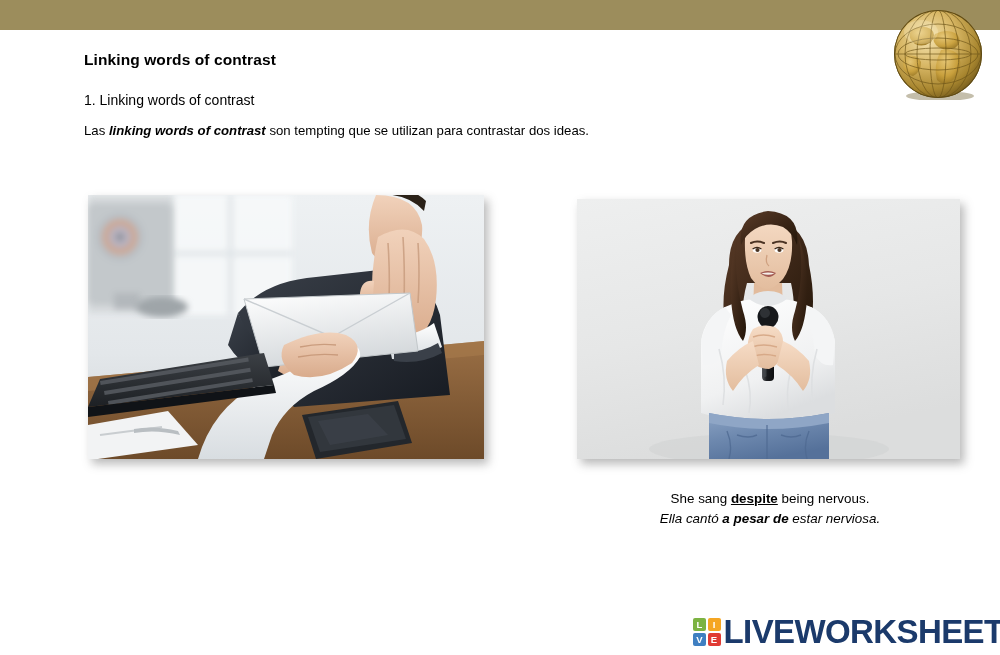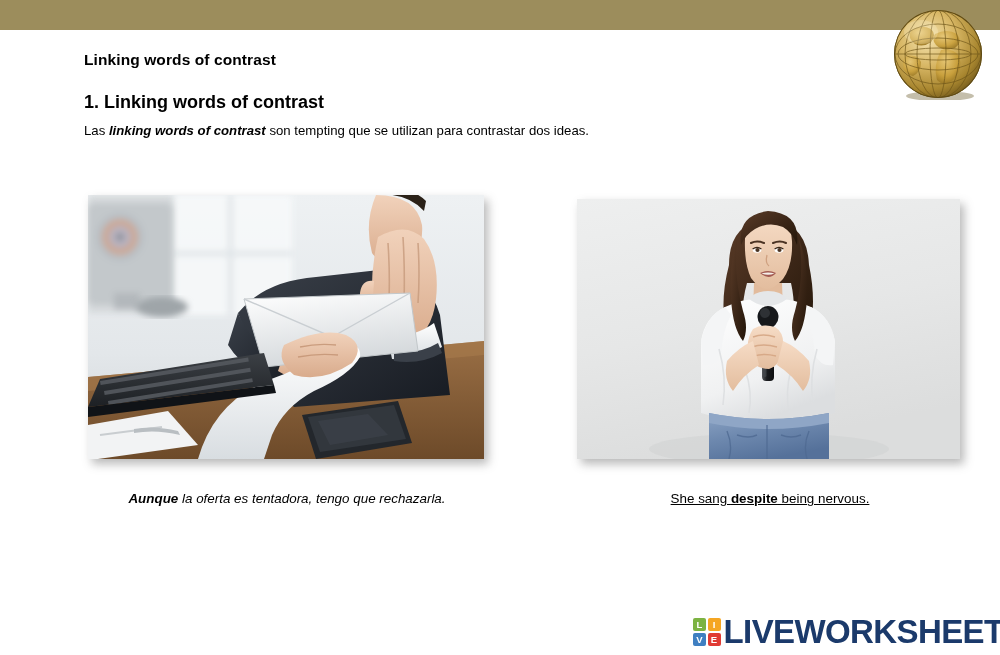--- a/index.html
+++ b/index.html
@@ -38,22 +38,22 @@
     position: absolute;
     left: 84px; top: 51px;
     font-size: 15.5px;
     font-weight: bold;
     letter-spacing: 0.1px;
     white-space: nowrap;
   }
   .heading-sub {
     position: absolute;
     left: 84px; top: 92px;
-    font-size: 18px;
-    font-weight: bold;
+    font-size: 14px;
+    font-weight: normal;
     white-space: nowrap;
   }
   .intro-line {
     position: absolute;
     left: 84px; top: 123px;
     font-size: 13.2px;
     white-space: nowrap;
   }
   .intro-line b {
     font-weight: bold;
@@ -72,21 +72,21 @@
   .pic-card svg { display: block; width: 100%; height: 100%; }
 
   
   .caption {
     position: absolute;
     font-size: 13.4px;
     line-height: 20px;
     text-align: center;
   }
   .caption-left  { left: 72px;  top: 489px; width: 430px; }
-  .caption-right { left: 600px; top: 489px; width: 340px; text-decoration: underline; }
+  .caption-right { left: 600px; top: 489px; width: 340px; }
   .caption .en { display: block; }
   .caption .es { display: block; font-style: italic; }
   .caption u { text-decoration: underline; font-weight: bold; }
   .caption b { font-weight: bold; }
   .caption .es b { font-style: italic; }
 
   
   .lw-logo {
     position: absolute;
     left: 693px; top: 612px;
@@ -398,25 +398,25 @@
       <path d="M175 148 Q186 144 200 148"></path>
       <path d="M177 157 Q187 154 199 157"></path>
     </g>
 
     <path d="M150 162 Q162 148 176 142 L182 166 Q166 176 156 192 Q146 180 150 162 Z" fill="url(#skin2)"></path>
     <path d="M232 162 Q220 148 206 142 L200 166 Q216 176 226 192 Q236 180 232 162 Z" fill="url(#skin2)"></path>
   </svg>
 </div>
 
 <div class="caption caption-left">
-  <span class="es"><b>Aunque</b><span> la oferta es tentadora, tengo que rechazarla.</span></span>
 </div>
 
 <div class="caption caption-right">
   <span class="en"><span>She sang </span><u>despite</u><span> being nervous.</span></span>
+  <span class="es"><span>Ella cantó </span><b>a pesar de</b><span> estar nerviosa.</span></span>
 </div>
 
 <div class="lw-logo">
   <div class="lw-tiles">
     <div class="lw-tile t-l">L</div>
     <div class="lw-tile t-i">I</div>
     <div class="lw-tile t-v">V</div>
     <div class="lw-tile t-e">E</div>
   </div>
   <div class="lw-word">LIVEWORKSHEETS</div>

